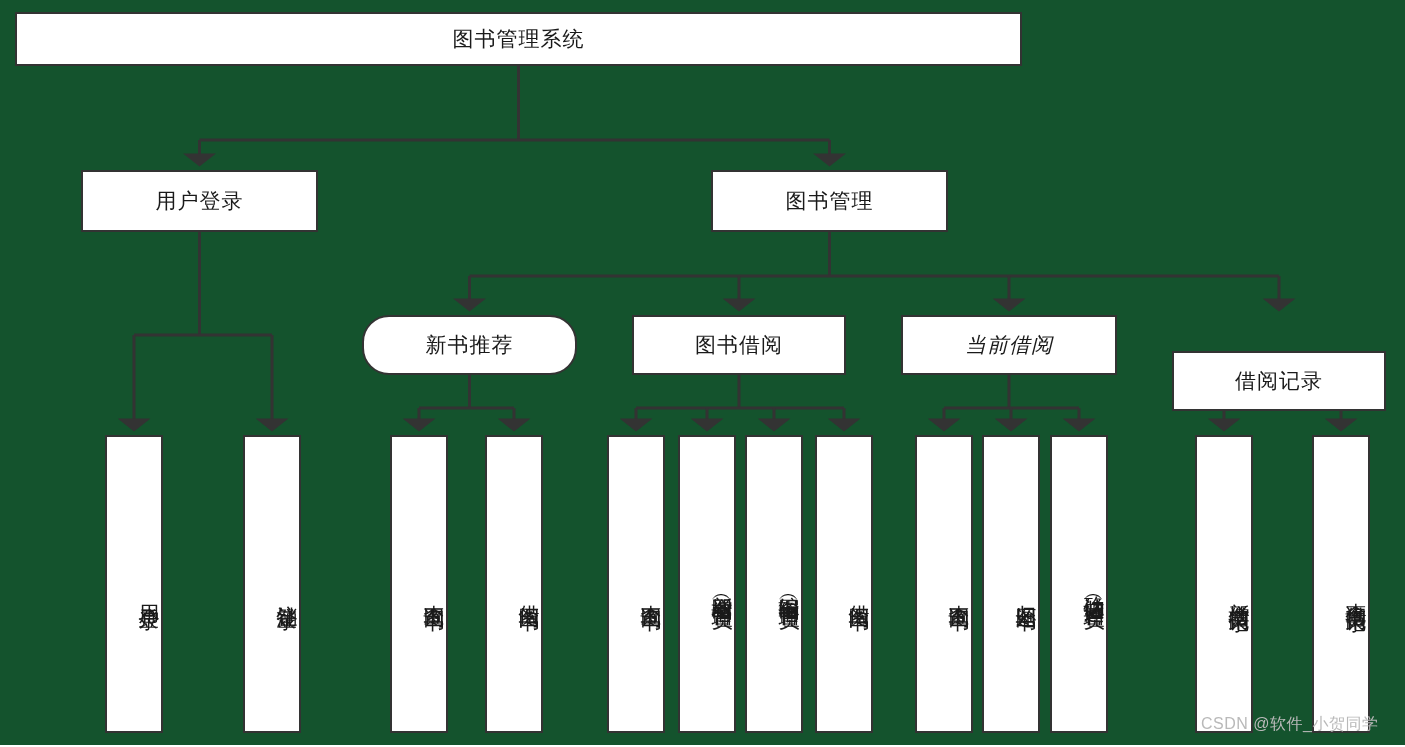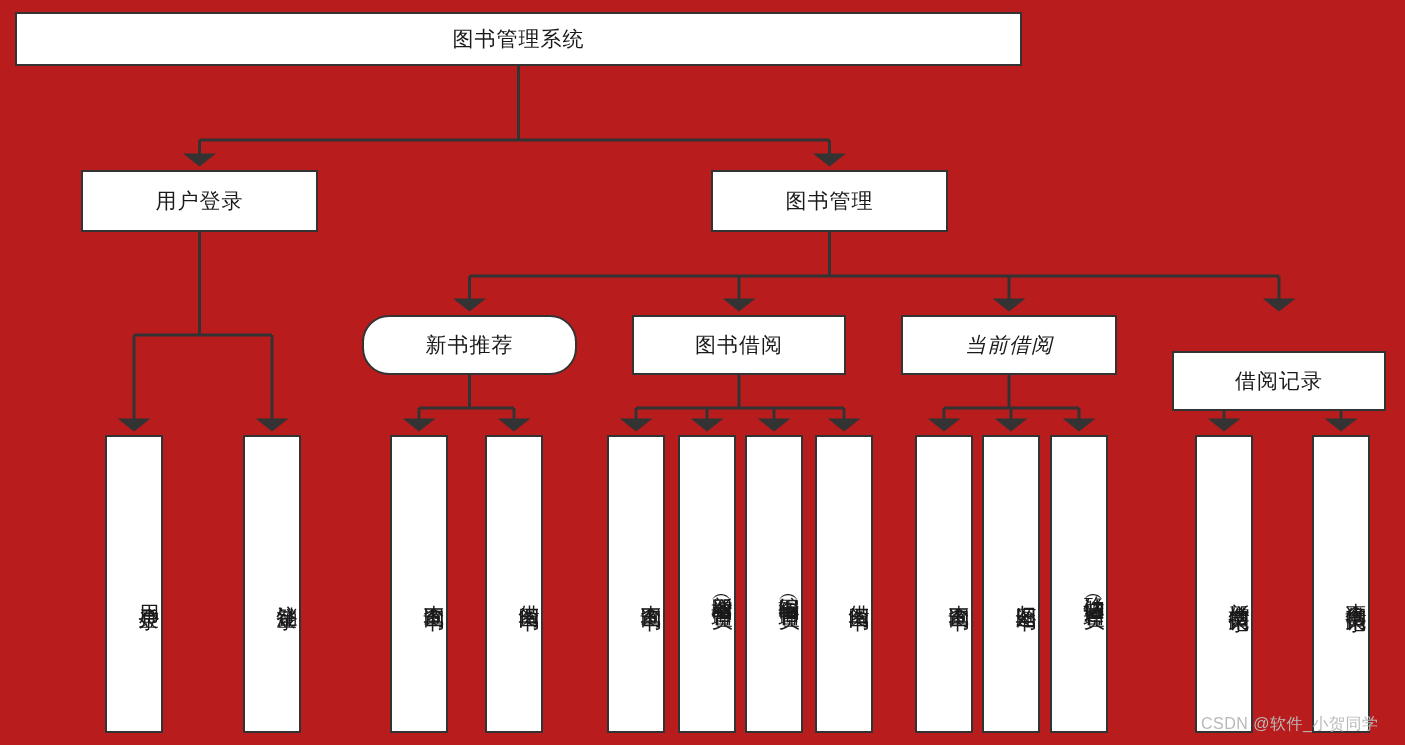--- a/index.html
+++ b/index.html
@@ -7,21 +7,21 @@
     padding: 0;
     background: #ffffff;
   }
   body {
     font-family: "Liberation Sans", "DejaVu Sans", sans-serif;
   }
   #canvas {
     position: relative;
     width: 1405px;
     height: 745px;
-    background: #b91c1c;
+    background: #14532d;
     overflow: hidden;
   }
   #svg-layer {
     position: absolute;
     left: 0;
     top: 0;
     width: 1405px;
     height: 747px;
   }
   .node {

